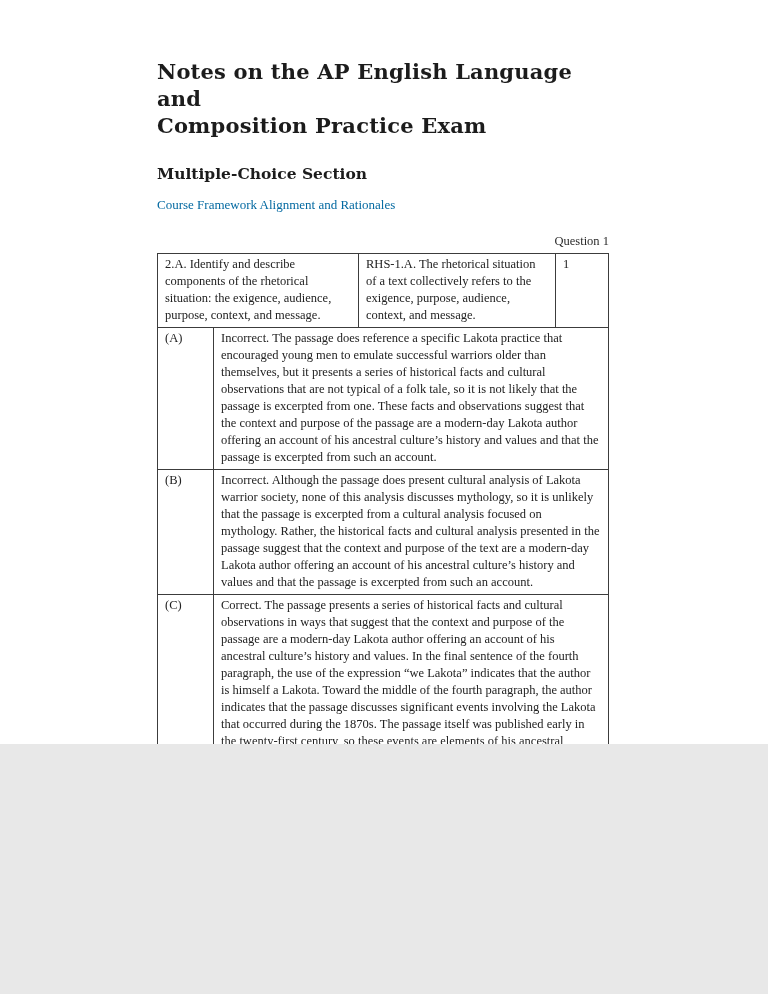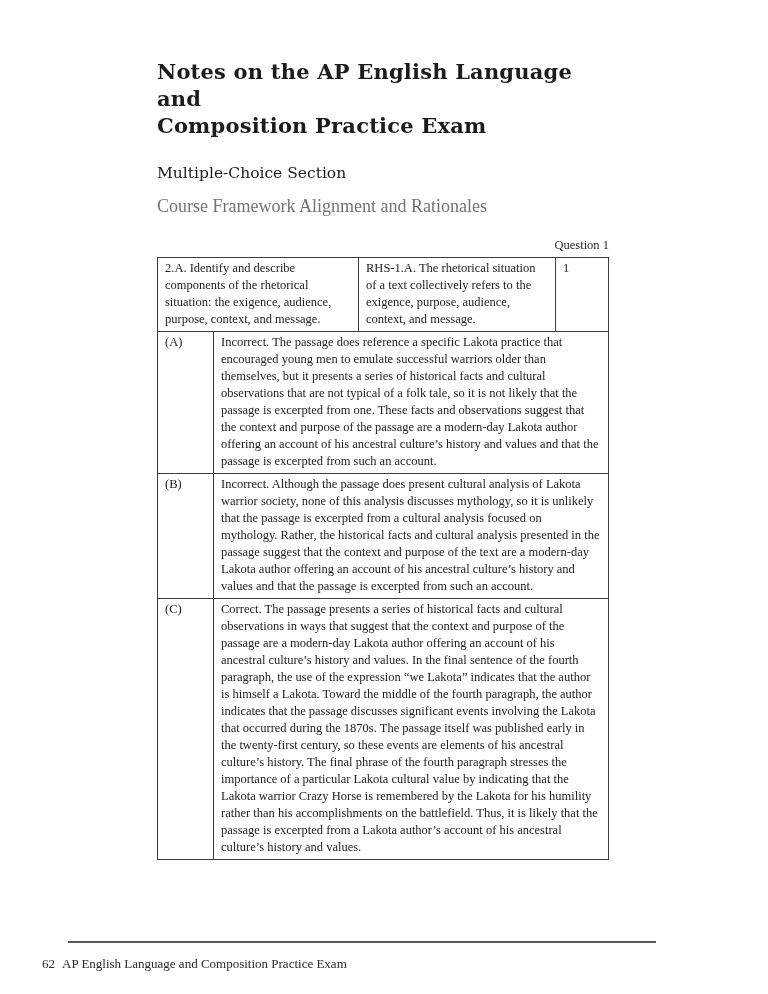--- a/index.html
+++ b/index.html
@@ -1,20 +1,20 @@
 <!DOCTYPE html>
 <html><head>
 <meta charset="utf-8">
 <style>
   * { margin: 0; padding: 0; box-sizing: border-box; }
   html, body { background: #e8e8e8; }
   .page {
     position: relative;
     width: 768px;
-    height: 994px;
+    height: 744px;
     background: #ffffff;
     font-family: "Liberation Serif", serif;
     color: #1e1e1e;
     overflow: hidden;
     margin: 0 auto;
   }
   .content {
     position: absolute;
     left: 157px;
     top: 0;
@@ -25,28 +25,28 @@
     font-family: "DejaVu Serif", serif;
     font-weight: bold;
     font-size: 21px;
     line-height: 27px;
     color: #1c1c1c;
     letter-spacing: 0.2px;
   }
   .section-heading {
     margin-top: 25px;
     font-family: "DejaVu Serif", serif;
-    font-weight: normal;
+    font-weight: bold;
     font-size: 15.5px;
     color: #1c1c1c;
   }
   .subsection-heading {
     margin-top: 14px;
-    font-size: 18px;
-    color: #737373;
+    font-size: 13px;
+    color: #0369a1;
   }
   .question-label {
     margin-top: 21px;
     font-size: 12.5px;
     color: #2a2a2a;
     text-align: right;
   }
   table.alignment-table {
     margin-top: 4px;
     width: 451px;

